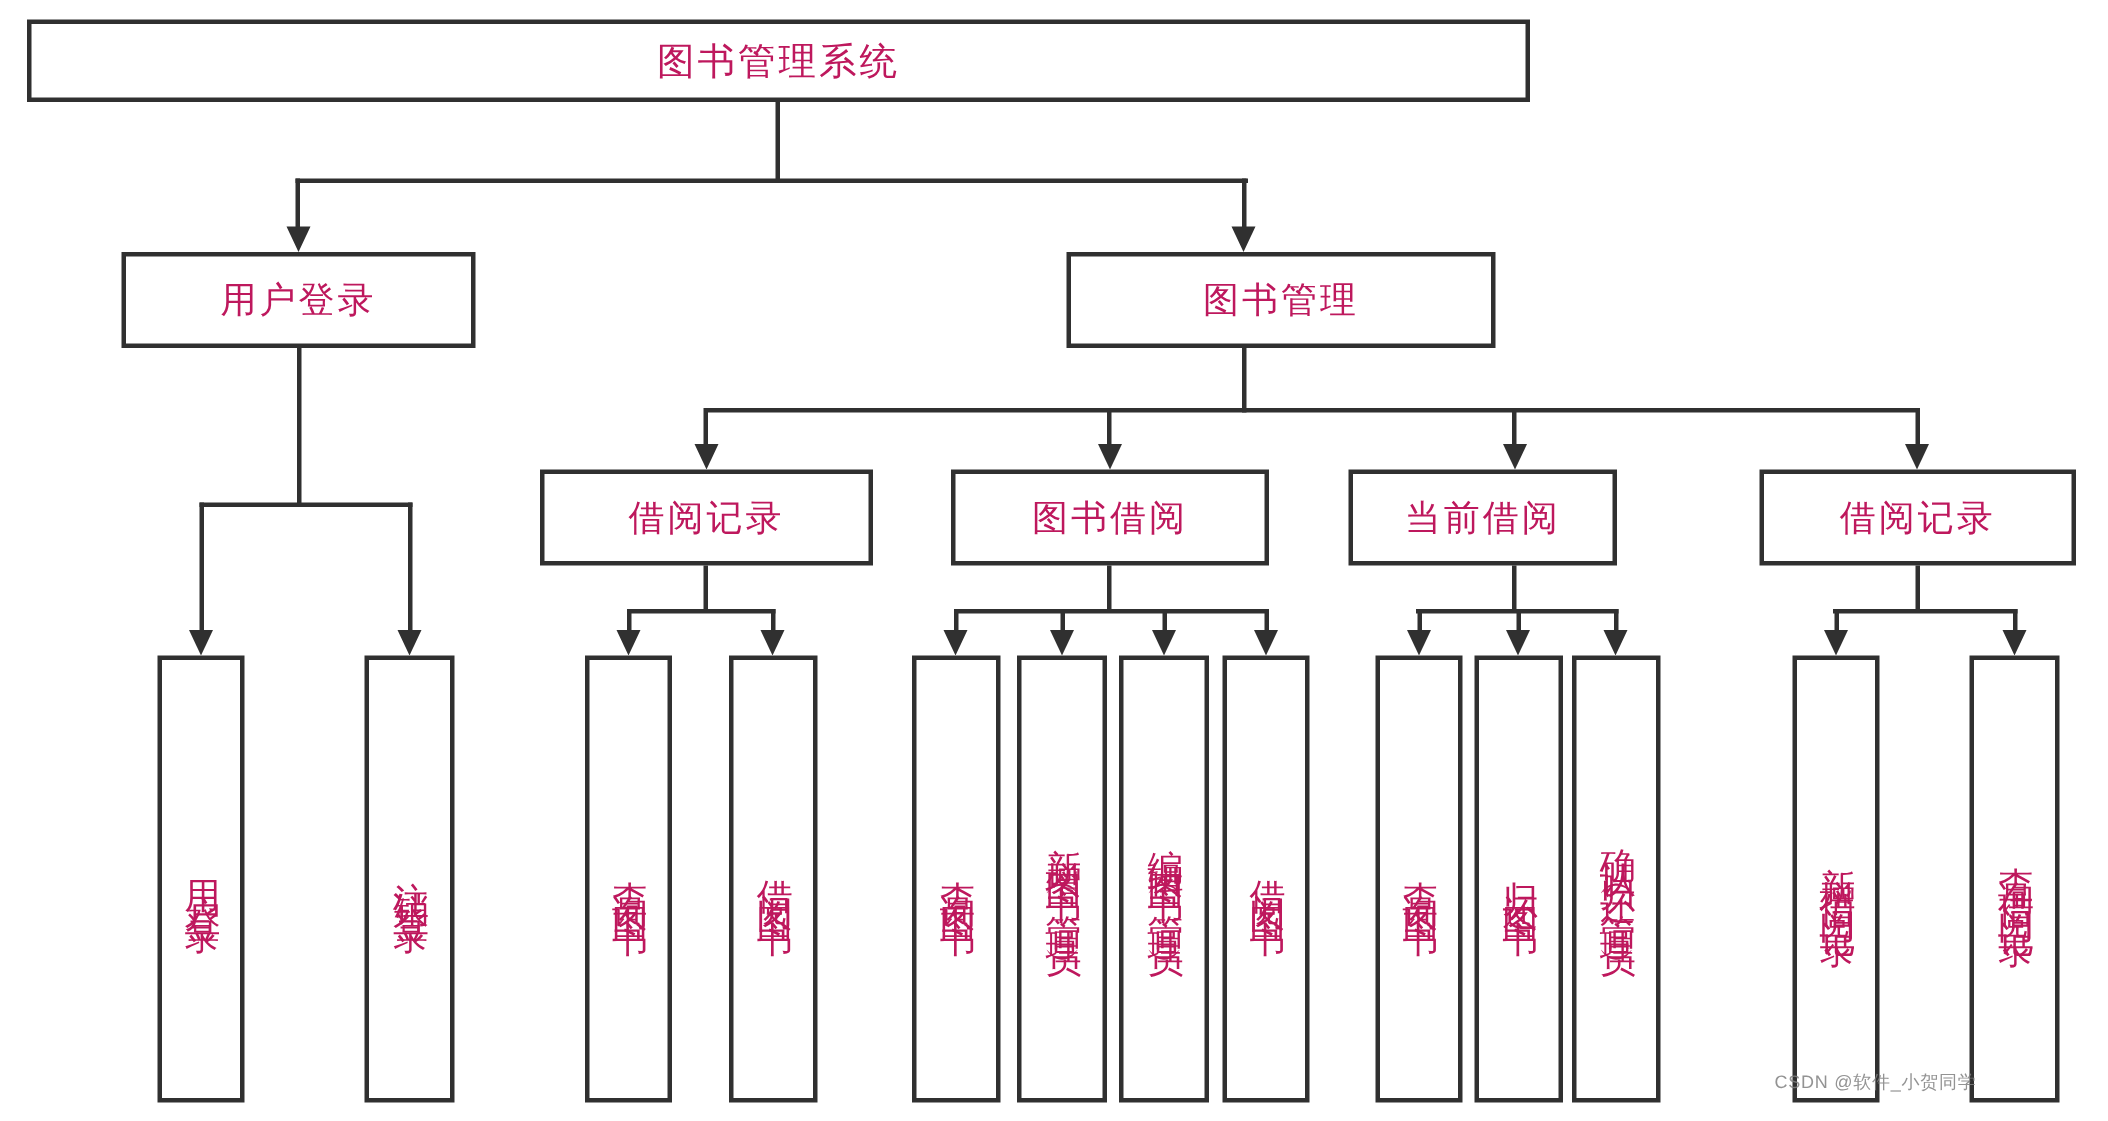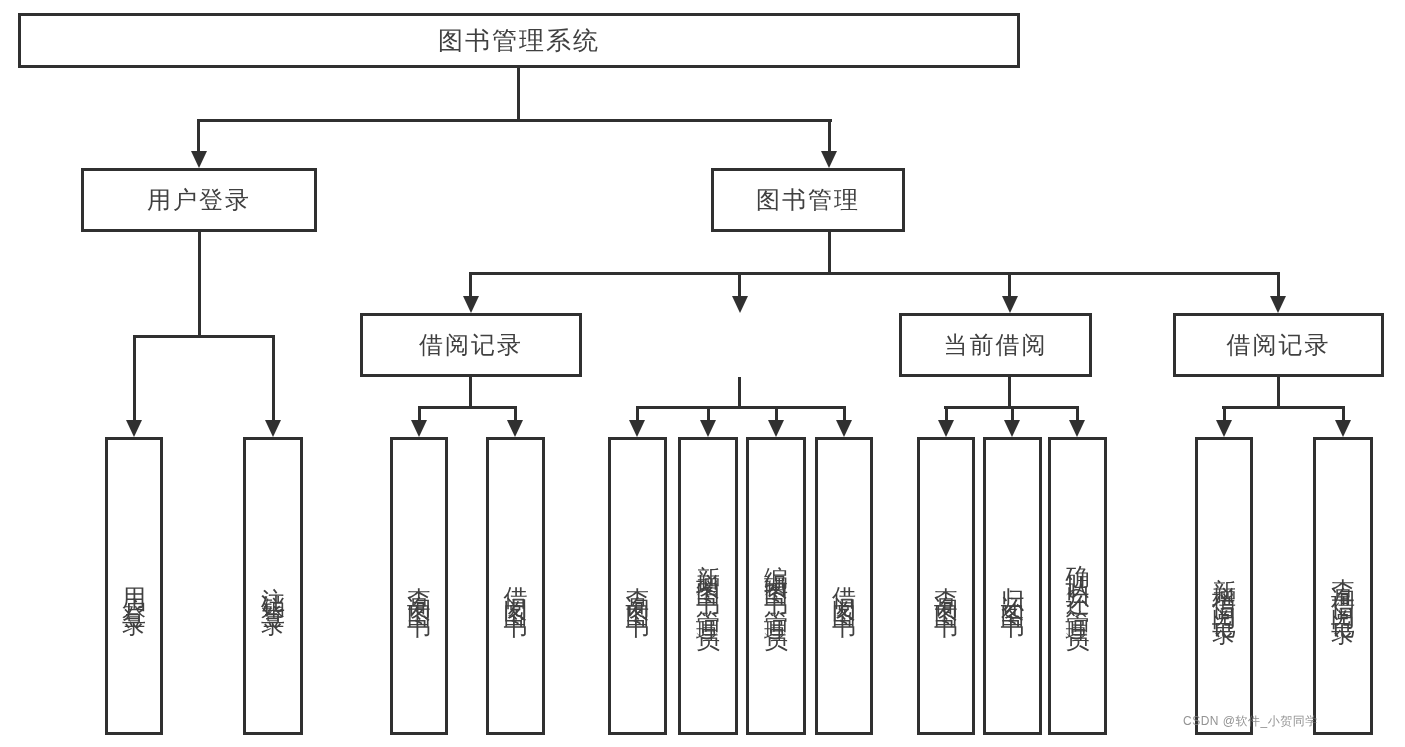--- a/index.html
+++ b/index.html
@@ -3,21 +3,21 @@
 <meta charset="utf-8">
 <style>
   html,body { margin:0; padding:0; background:#ffffff; }
   .canvas {
     position:relative; width:1405px; height:747px; background:#ffffff;
     font-family:"Liberation Sans","DejaVu Sans",sans-serif; overflow:hidden;
   }
   .node {
     position:absolute; box-sizing:border-box; border:3px solid #303030;
     background:#ffffff; display:flex; align-items:center; justify-content:center;
-    color:#404040;
+    color:#be185d;
   }
   .hnode { font-size:24px; letter-spacing:2px; }
   .root-node { font-size:25px; }
   .vnode .vtext {
     writing-mode:vertical-rl; text-orientation:mixed;
     font-size:24px; letter-spacing:9px; line-height:1;
   }
   .line { position:absolute; background:#303030; }
   .arrow {
     position:absolute; width:0; height:0;
@@ -42,21 +42,21 @@
   <div class="line" style="left:517px; top:68px; width:3px; height:54px;"></div>
   <div class="line" style="left:197px; top:119px; width:635px; height:3px;"></div>
   <div class="line" style="left:197px; top:119px; width:3px; height:36px;"></div>
   <div class="arrow" style="left:191px; top:151px;"></div>
   <div class="line" style="left:828px; top:119px; width:3px; height:36px;"></div>
   <div class="arrow" style="left:821px; top:151px;"></div>
 
   <div class="node hnode" style="left:81px; top:168px; width:236px; height:64px;">
     <span>用户登录</span>
   </div>
-  <div class="node hnode" style="left:711px; top:168px; width:194px; height:64px;">
+  <div class="node hnode" style="left:711px; top:168px; width:286px; height:64px;">
     <span>图书管理</span>
   </div>
 
   <div class="line" style="left:198px; top:232px; width:3px; height:104px;"></div>
   <div class="line" style="left:133px; top:335px; width:142px; height:3px;"></div>
   <div class="line" style="left:133px; top:335px; width:3px; height:86px;"></div>
   <div class="arrow" style="left:126px; top:420px;"></div>
   <div class="line" style="left:272px; top:335px; width:3px; height:86px;"></div>
   <div class="arrow" style="left:265px; top:420px;"></div>
 
@@ -67,21 +67,24 @@
   <div class="line" style="left:738px; top:272px; width:3px; height:26px;"></div>
   <div class="arrow" style="left:732px; top:296px;"></div>
   <div class="line" style="left:1008px; top:272px; width:3px; height:26px;"></div>
   <div class="arrow" style="left:1002px; top:296px;"></div>
   <div class="line" style="left:1277px; top:272px; width:3px; height:26px;"></div>
   <div class="arrow" style="left:1270px; top:296px;"></div>
 
   <div class="node hnode" style="left:360px; top:313px; width:222px; height:64px;">
     <span>借阅记录</span>
   </div>
-  <div class="node hnode" style="left:899px; top:313px; width:193px; height:64px;">
+  <div class="node hnode" style="left:634px; top:313px; width:212px; height:64px;">
+    <span>图书借阅</span>
+  </div>
+  <div class="node hnode" style="left:899px; top:313px; width:179px; height:64px;">
     <span>当前借阅</span>
   </div>
   <div class="node hnode" style="left:1173px; top:313px; width:211px; height:64px;">
     <span>借阅记录</span>
   </div>
 
   <div class="line" style="left:469px; top:377px; width:3px; height:31px;"></div>
   <div class="line" style="left:418px; top:406px; width:99px; height:3px;"></div>
   <div class="line" style="left:418px; top:406px; width:3px; height:16px;"></div>
   <div class="arrow" style="left:411px; top:420px;"></div>

